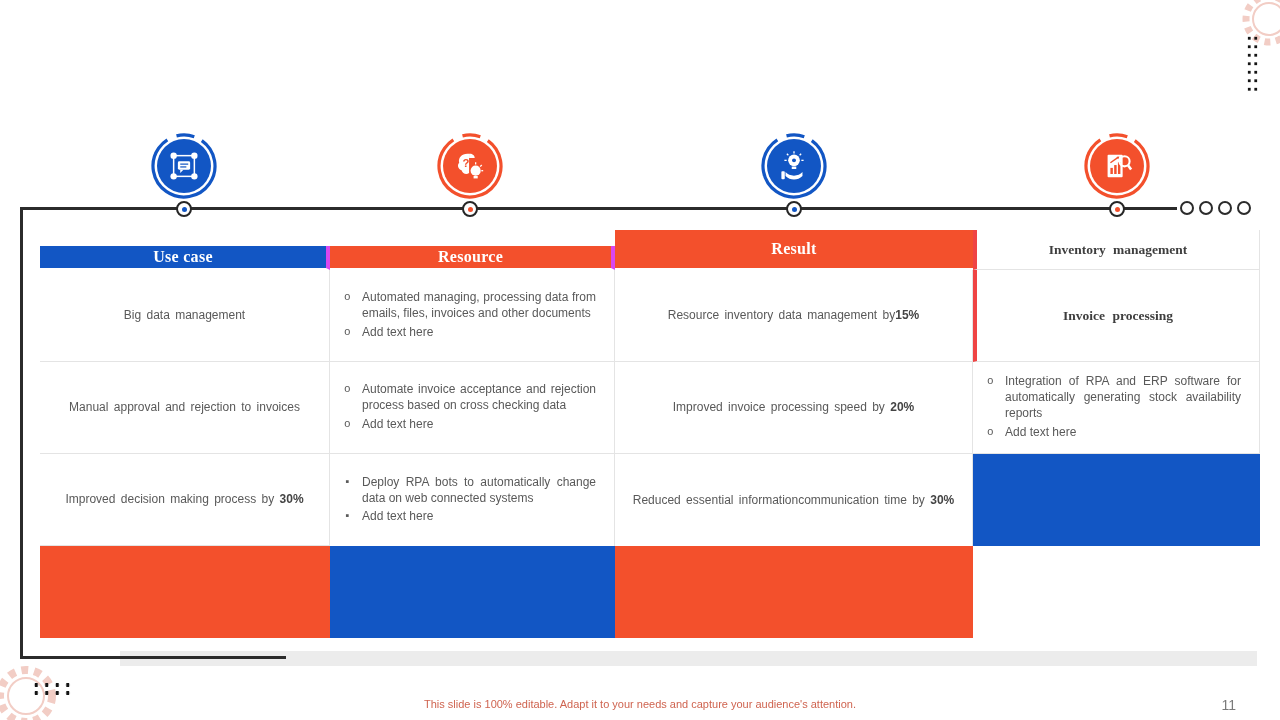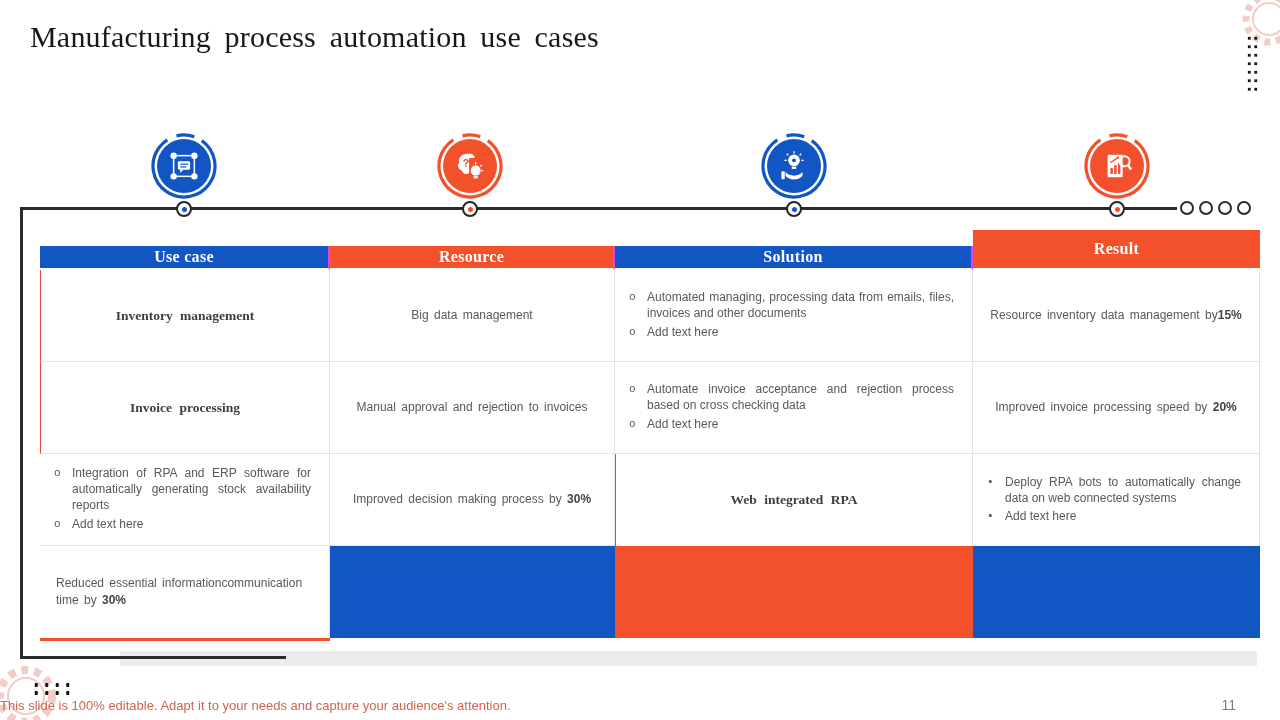--- a/index.html
+++ b/index.html
@@ -60,53 +60,52 @@
   .table {
     position:absolute; left:40px; top:230px; width:1220px;
     display:grid; grid-template-columns:290px 285px 358px 287px;
     grid-template-rows:40px 92px 92px 92px 92px 3px;
   }
   .th {
     display:flex; align-items:center; justify-content:center;
     font-family:"Liberation Serif", serif; font-weight:700; font-size:16px;
     color:#fff; letter-spacing:.3px; border-bottom:2px solid #fff;
   }
-  .th.sep { border-right:2px solid #d946ef;margin-top:16px; }
+  .th.sep { border-right:4px solid #d946ef;margin-top:16px; }
   .td {
     display:flex; align-items:center; justify-content:center;
     border-right:1px solid #e4e4e4; border-bottom:1px solid #e4e4e4;
     color:#595959; font-size:12px;
   }
-  .td.c1 { border-left:1px solid #ef4444; }
+  .td.c1 { border-left:4px solid #ef4444; }
   .td.r4 { border-bottom:none; }
   .usecase {
     font-family:"Liberation Serif", serif; font-weight:700; font-size:13.5px;
     color:#3e3e3e; word-spacing:4px; text-align:center; padding:0 12px;
   }
   .problem p, .result p { text-align:left; word-spacing:2px; line-height:1.4; padding:0 16px; }
   .result b { color:#444; }
   .td.solution { flex-direction:column; align-items:stretch; justify-content:center; padding:6px 10px 6px 8px; }
   .item { display:flex; align-items:flex-start; line-height:1.32; margin:1.5px 0; }
   .bullet { flex:0 0 24px; padding-left:6px; font-family:"Liberation Mono", monospace; font-size:11px; }
   .itext { flex:1; text-align:justify; padding-right:8px; }
   .strip { border:none; }
   .strip-blue { background:#1256C4; } .strip-orange { background:#F3502C; }
   
   .footer {
-    position:absolute; left:0; right:0; top:698px; 
-    font-size:13px; color:#cf6450;
+    position:absolute; left:0; right:0; top:698px; text-align:center;
+    font-size:11px; color:#cf6450;
   }
   .pageno { position:absolute; right:44px; top:697px; font-size:14px; color:#7a7a7a; }
 </style>
 </head>
 <body>
 
 <div class="slide">
 
-  <h1 class="title">Manufacturing process automation use cases</h1>
 
   <svg class="gear gear-tr" width="86" height="86">
     <circle cx="43" cy="43" r="16" fill="none" stroke="#f2cdc5" stroke-width="2"></circle>
     <circle cx="43" cy="43" r="23" fill="none" stroke="#f2cdc5" stroke-width="7" stroke-dasharray="6 5.5"></circle>
   </svg>
   <svg class="gear gear-bl" width="92" height="92">
     <circle cx="44" cy="44" r="18" fill="none" stroke="#f2cdc5" stroke-width="2"></circle>
     <circle cx="44" cy="44" r="26" fill="none" stroke="#f2cdc5" stroke-width="8" stroke-dasharray="7 6"></circle>
   </svg>
   <div class="dots-tr"></div>
@@ -197,21 +196,20 @@
     </svg>
   </div>
   <div class="marker" style="left:1109px">
       <span class="dot-orange"></span>
     </div>
 
   <div class="table">
 
     <div class="th bg-blue sep">Use case</div>
     <div class="th bg-orange sep">Resource</div>
-    <div class="th bg-blue sep">Solution</div>
     <div class="th bg-orange">Result</div>
 
     <div class="td c1">
       <p class="usecase">Inventory management</p>
     </div>
     <div class="td problem">
       <p>Big data management</p>
     </div>
     <div class="td solution">
       <div class="item">
@@ -254,23 +252,20 @@
       </div>
       <div class="item">
         <span class="bullet">o</span>
         <span class="itext">Add text here</span>
       </div>
     </div>
     <div class="td result">
       <p><span>Improved decision making process by </span><b>30%</b></p>
     </div>
 
-    <div class="td c1 r4">
-      <p class="usecase">Web integrated RPA</p>
-    </div>
     <div class="td solution r4">
       <div class="item">
         <span class="bullet">▪</span>
         <span class="itext">Deploy RPA bots to automatically change data on web connected systems</span>
       </div>
       <div class="item">
         <span class="bullet">▪</span>
         <span class="itext">Add text here</span>
       </div>
     </div>

